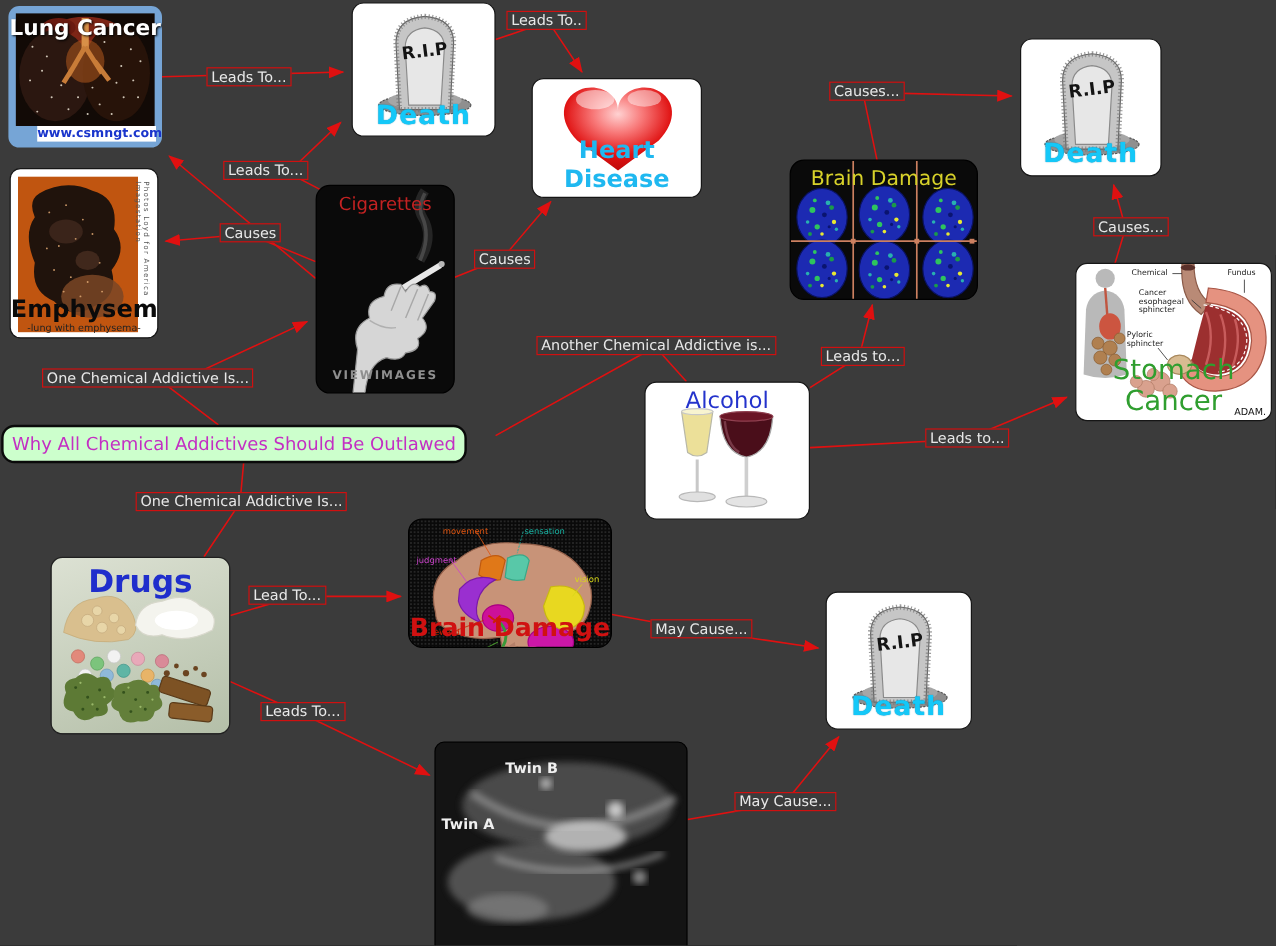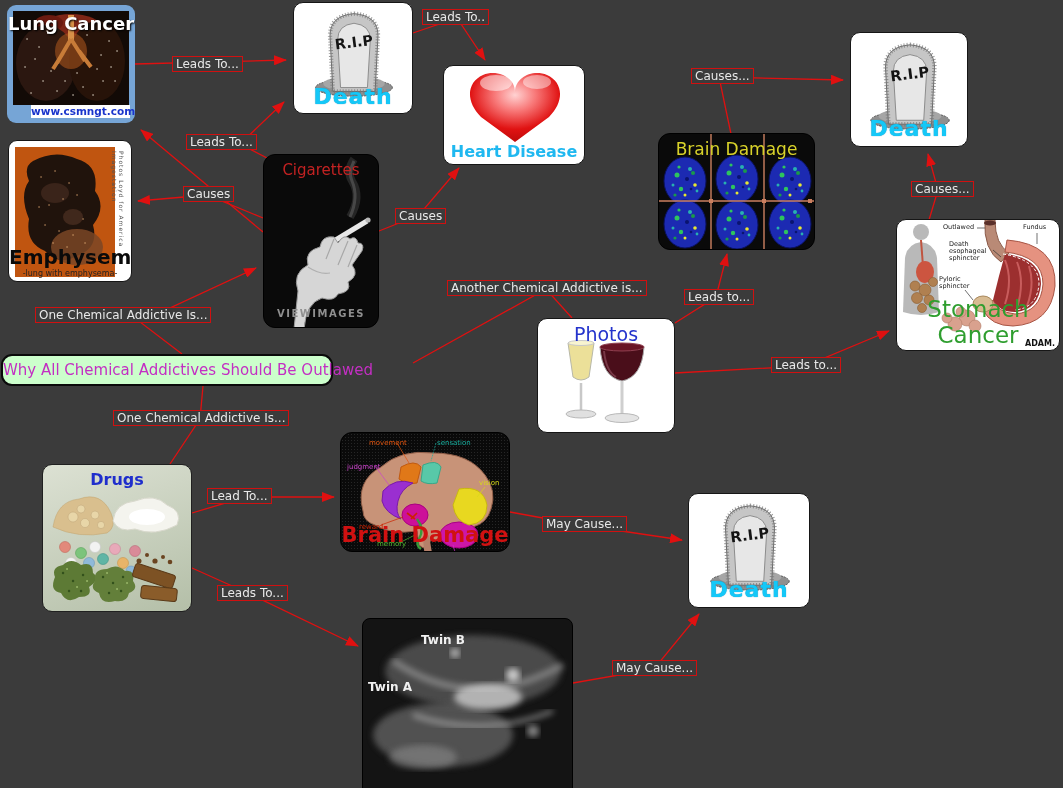--- a/index.html
+++ b/index.html
@@ -6,21 +6,21 @@
   #canvas{position:relative;width:1063px;height:788px;background:#3b3b3b;overflow:hidden;
     font-family:"DejaVu Sans",sans-serif;}
   #edges{position:absolute;left:0;top:0;z-index:1;}
   .node{position:absolute;z-index:2;border-radius:10px;overflow:hidden;box-sizing:border-box;}
   .white{background:#fff;border:1px solid #161616;}
   .black{background:#0a0a0a;border:1px solid #000;}
   .ll{position:absolute;z-index:5;font-size:12px;line-height:14px;color:#e8e8e8;
     background:#3b3b3b;border:1px solid #d01010;padding:0 3px;white-space:nowrap;}
   .t{position:absolute;left:0;width:100%;text-align:center;font-weight:bold;z-index:3;}
   .nsvg{position:absolute;left:0;top:0;}
-  #main-topic{position:absolute;left:1px;top:354px;width:332px;height:32px;z-index:4;
+  #main-topic{position:absolute;left:1px;top:354px;width:388px;height:32px;z-index:4;
     background:#ccffcc;border:2px solid #0a0a0a;border-radius:11px;color:#c32fc3;
     font-size:15px;line-height:28px;text-align:center;box-sizing:border-box;white-space:nowrap;}
   .death-label{color:#14c8f8;font-size:22px;letter-spacing:1px;text-shadow:0 0 1px #0a86b0;}
   .vtxt{position:absolute;writing-mode:vertical-rl;font-size:6px;color:#555;letter-spacing:1px;}
   .anat{position:absolute;font-size:6.5px;line-height:7px;color:#1a1a1a;z-index:4;}
   .noise{background-image:radial-gradient(circle,#262626 .8px,transparent .9px);background-size:3px 3px;}
 </style>
 </head>
 <body>
 
@@ -124,21 +124,21 @@
         <stop offset="0" stop-color="#ffd2d2"></stop>
             <stop offset=".28" stop-color="#f87a7a"></stop>
         <stop offset=".62" stop-color="#e01212"></stop>
             <stop offset="1" stop-color="#a80606"></stop>
       </radialGradient>
     </defs>
     <path d="M71,26 C71,11 89,3 103,9 C119,16 121,35 105,51 L71,76 L37,51 C21,35 23,16 39,9 C53,3 71,11 71,26 Z" fill="url(#hg)"></path>
     <ellipse cx="52" cy="17" rx="16" ry="8" fill="#fff" opacity=".5"></ellipse>
     <ellipse cx="93" cy="16" rx="14" ry="7" fill="#fff" opacity=".45"></ellipse>
   </svg>
-  <div class="t" style="bottom:3px;color:#1fb8f0;font-size:16px">Heart Disease</div>
+  <div class="t" style="bottom:3px;color:#1fb8f0;font-size:20px">Heart Disease</div>
 </div>
 
 <div class="node black" style="left:263px;top:154px;width:116px;height:174px;border-radius:12px">
   <svg class="nsvg" width="116" height="174" viewBox="0 0 116 174">
     <path d="M86,62 Q98,42 88,26 Q82,16 90,4" stroke="#2c2c2c" stroke-width="8" fill="none" opacity=".8"></path>
     <path d="M86,62 Q95,42 88,26 Q84,18 90,6" stroke="#474747" stroke-width="3" fill="none"></path>
     <line x1="70" y1="86" x2="103" y2="66" stroke="#e8e8e8" stroke-width="5"></line>
     <circle cx="104" cy="65" r="2.6" fill="#b8b8b8"></circle>
     <path d="M30,174 L34,136 Q28,118 44,110 Q40,96 56,92 Q58,80 70,82 L74,88 Q80,78 86,84 Q92,80 94,88 Q101,88 98,96 L88,110 Q96,120 84,127 Q88,137 74,139 Q70,147 58,143 Q42,148 40,174 Z" fill="#d6d6d6" stroke="#9a9a9a"></path>
     <path d="M70,84 L62,104 M84,86 L74,110 M93,90 L84,112" stroke="#a8a8a8" stroke-width="1.2" fill="none"></path>
@@ -221,41 +221,41 @@
       <circle cx="64" cy="92" r="5"></circle>
           <circle cx="50" cy="98" r="5"></circle>
     </g>
     <g stroke="#333" stroke-width=".7">
       <line x1="80" y1="8" x2="88" y2="8"></line>
           <line x1="140" y1="13" x2="140" y2="24"></line>
       <line x1="96" y1="30" x2="104" y2="37"></line>
           <line x1="68" y1="70" x2="76" y2="80"></line>
     </g>
   </svg>
-  <div class="anat" style="left:46px;top:4px">Outlawed</div>
+  <div class="anat" style="left:46px;top:4px">Chemical</div>
   <div class="anat" style="left:126px;top:4px">Fundus</div>
-  <div class="anat" style="left:52px;top:21px;width:46px">Death esophageal sphincter</div>
+  <div class="anat" style="left:52px;top:21px;width:46px">Cancer esophageal sphincter</div>
   <div class="anat" style="left:42px;top:56px;width:34px">Pyloric sphincter</div>
   <div class="t" style="bottom:2px;color:#2f9e2f;font-size:23px;font-weight:normal">Stomach Cancer</div>
-  <div style="position:absolute;right:4px;bottom:2px;font-size:8px;font-weight:bold;color:#111;z-index:4">ADAM.</div>
+  <div style="position:absolute;right:4px;bottom:2px;font-size:8px;font-weight:normal;color:#111;z-index:4">ADAM.</div>
 </div>
 
 <div class="node white" style="left:537px;top:318px;width:138px;height:115px">
   <svg class="nsvg" style="top:18px" width="138" height="96" viewBox="0 0 138 96">
     <path d="M30,6 L56,6 L51,40 Q43,46 35,40 Z" fill="#ece099" stroke="#b8b8a8"></path>
     <ellipse cx="43" cy="6" rx="13" ry="2.5" fill="#f8f4d0" stroke="#c8c8c8"></ellipse>
     <line x1="43" y1="46" x2="43" y2="74" stroke="#c8c8c8" stroke-width="2.5"></line>
     <ellipse cx="43" cy="77" rx="15" ry="4" fill="#e0e0e0" stroke="#b8b8b8"></ellipse>
     <path d="M62,10 L106,10 Q104,40 84,44 Q64,40 62,10 Z" fill="#4a0e1a" stroke="#a8a8a8"></path>
     <ellipse cx="84" cy="10" rx="22" ry="4" fill="#6a1525" stroke="#904050"></ellipse>
     <path d="M66,14 Q68,34 78,40" stroke="#8a4a5a" stroke-width="2" fill="none" opacity=".7"></path>
     <line x1="84" y1="44" x2="84" y2="78" stroke="#cfcfcf" stroke-width="3"></line>
     <ellipse cx="84" cy="81" rx="17" ry="4.5" fill="#e4e4e4" stroke="#b8b8b8"></ellipse>
   </svg>
-  <div class="t" style="top:4px;color:#2433cc;font-size:19px;font-weight:normal">Photos</div>
+  <div class="t" style="top:4px;color:#2433cc;font-size:19px;font-weight:normal">Alcohol</div>
 </div>
 
 <div class="node" style="left:42px;top:464px;width:150px;height:148px;background:linear-gradient(160deg,#dce1d3,#b4bfa8);border:1px solid #202020">
   <svg class="nsvg" width="150" height="148" viewBox="0 0 150 148">
     <path d="M10,62 Q14,36 36,34 Q58,26 68,48 Q74,62 64,68 Q36,74 10,62 Z" fill="#d9bf8e" stroke="#c0a470" stroke-width=".5"></path>
     <g fill="#e8d6a8" stroke="#bfa478" stroke-width=".5">
       <circle cx="30" cy="52" r="5"></circle>
           <circle cx="42" cy="58" r="4.5"></circle>
           <circle cx="52" cy="50" r="4"></circle>
           <circle cx="38" cy="44" r="4"></circle>
@@ -282,24 +282,24 @@
     <rect x="90" y="104" width="42" height="14" rx="3" fill="#7d5224" stroke="#5a3a18" transform="rotate(18 111 111)"></rect>
     <rect x="98" y="122" width="36" height="13" rx="3" fill="#8a5c2a" stroke="#5a3a18" transform="rotate(6 116 128)"></rect>
     <g fill="#6a4420">
           <circle cx="96" cy="96" r="2.5"></circle>
           <circle cx="104" cy="90" r="2"></circle>
           <circle cx="112" cy="96" r="2.6"></circle>
           <circle cx="120" cy="92" r="2"></circle>
           <circle cx="127" cy="97" r="2.3"></circle>
         </g>
   </svg>
-  <div class="t" style="top:5px;color:#1f2ecc;font-size:16px">Drugs</div>
-</div>
-
-<div class="node black noise" style="left:340px;top:432px;width:170px;height:120px;border-radius:12px">
+  <div class="t" style="top:5px;color:#1f2ecc;font-size:26px">Drugs</div>
+</div>
+
+<div class="node black noise" style="left:340px;top:432px;width:170px;height:108px;border-radius:12px">
   <svg class="nsvg" width="170" height="138" viewBox="0 0 170 138">
     <path d="M22,78 Q14,48 40,34 Q60,16 92,20 Q128,20 144,42 Q156,58 150,76 Q146,90 132,94 Q124,100 112,98 Q104,112 90,106 Q86,120 78,112 L76,98 Q50,102 34,92 Q22,88 22,78 Z" fill="#c89378" stroke="#93604a"></path>
     <path d="M88,102 L92,126 Q88,132 84,126 L82,106" fill="#b5806a"></path>
     <ellipse cx="118" cy="102" rx="19" ry="13" fill="#cc17a8" stroke="#a80086"></ellipse>
     <path d="M60,34 Q74,26 80,34 L76,50 Q66,52 58,46 Z" fill="#e07818" stroke="#c05a10"></path>
     <path d="M82,32 Q96,26 100,34 L96,50 Q86,52 80,48 Z" fill="#58c8a8" stroke="#38a888"></path>
     <path d="M42,58 Q54,44 72,50 Q60,56 57,68 Q54,80 60,86 Q44,80 41,68 Z" fill="#9a2fd0" stroke="#7a1aa8"></path>
     <ellipse cx="74" cy="82" rx="13" ry="11" fill="#cc1199" stroke="#a80080"></ellipse>
     <path d="M118,56 Q142,52 146,72 Q146,90 128,92 Q114,88 112,72 Z" fill="#e8d820" stroke="#c8b810"></path>
     <path d="M76,86 Q84,96 78,106 Q74,112 80,116" stroke="#3a9a3a" stroke-width="2.4" fill="none"></path>

